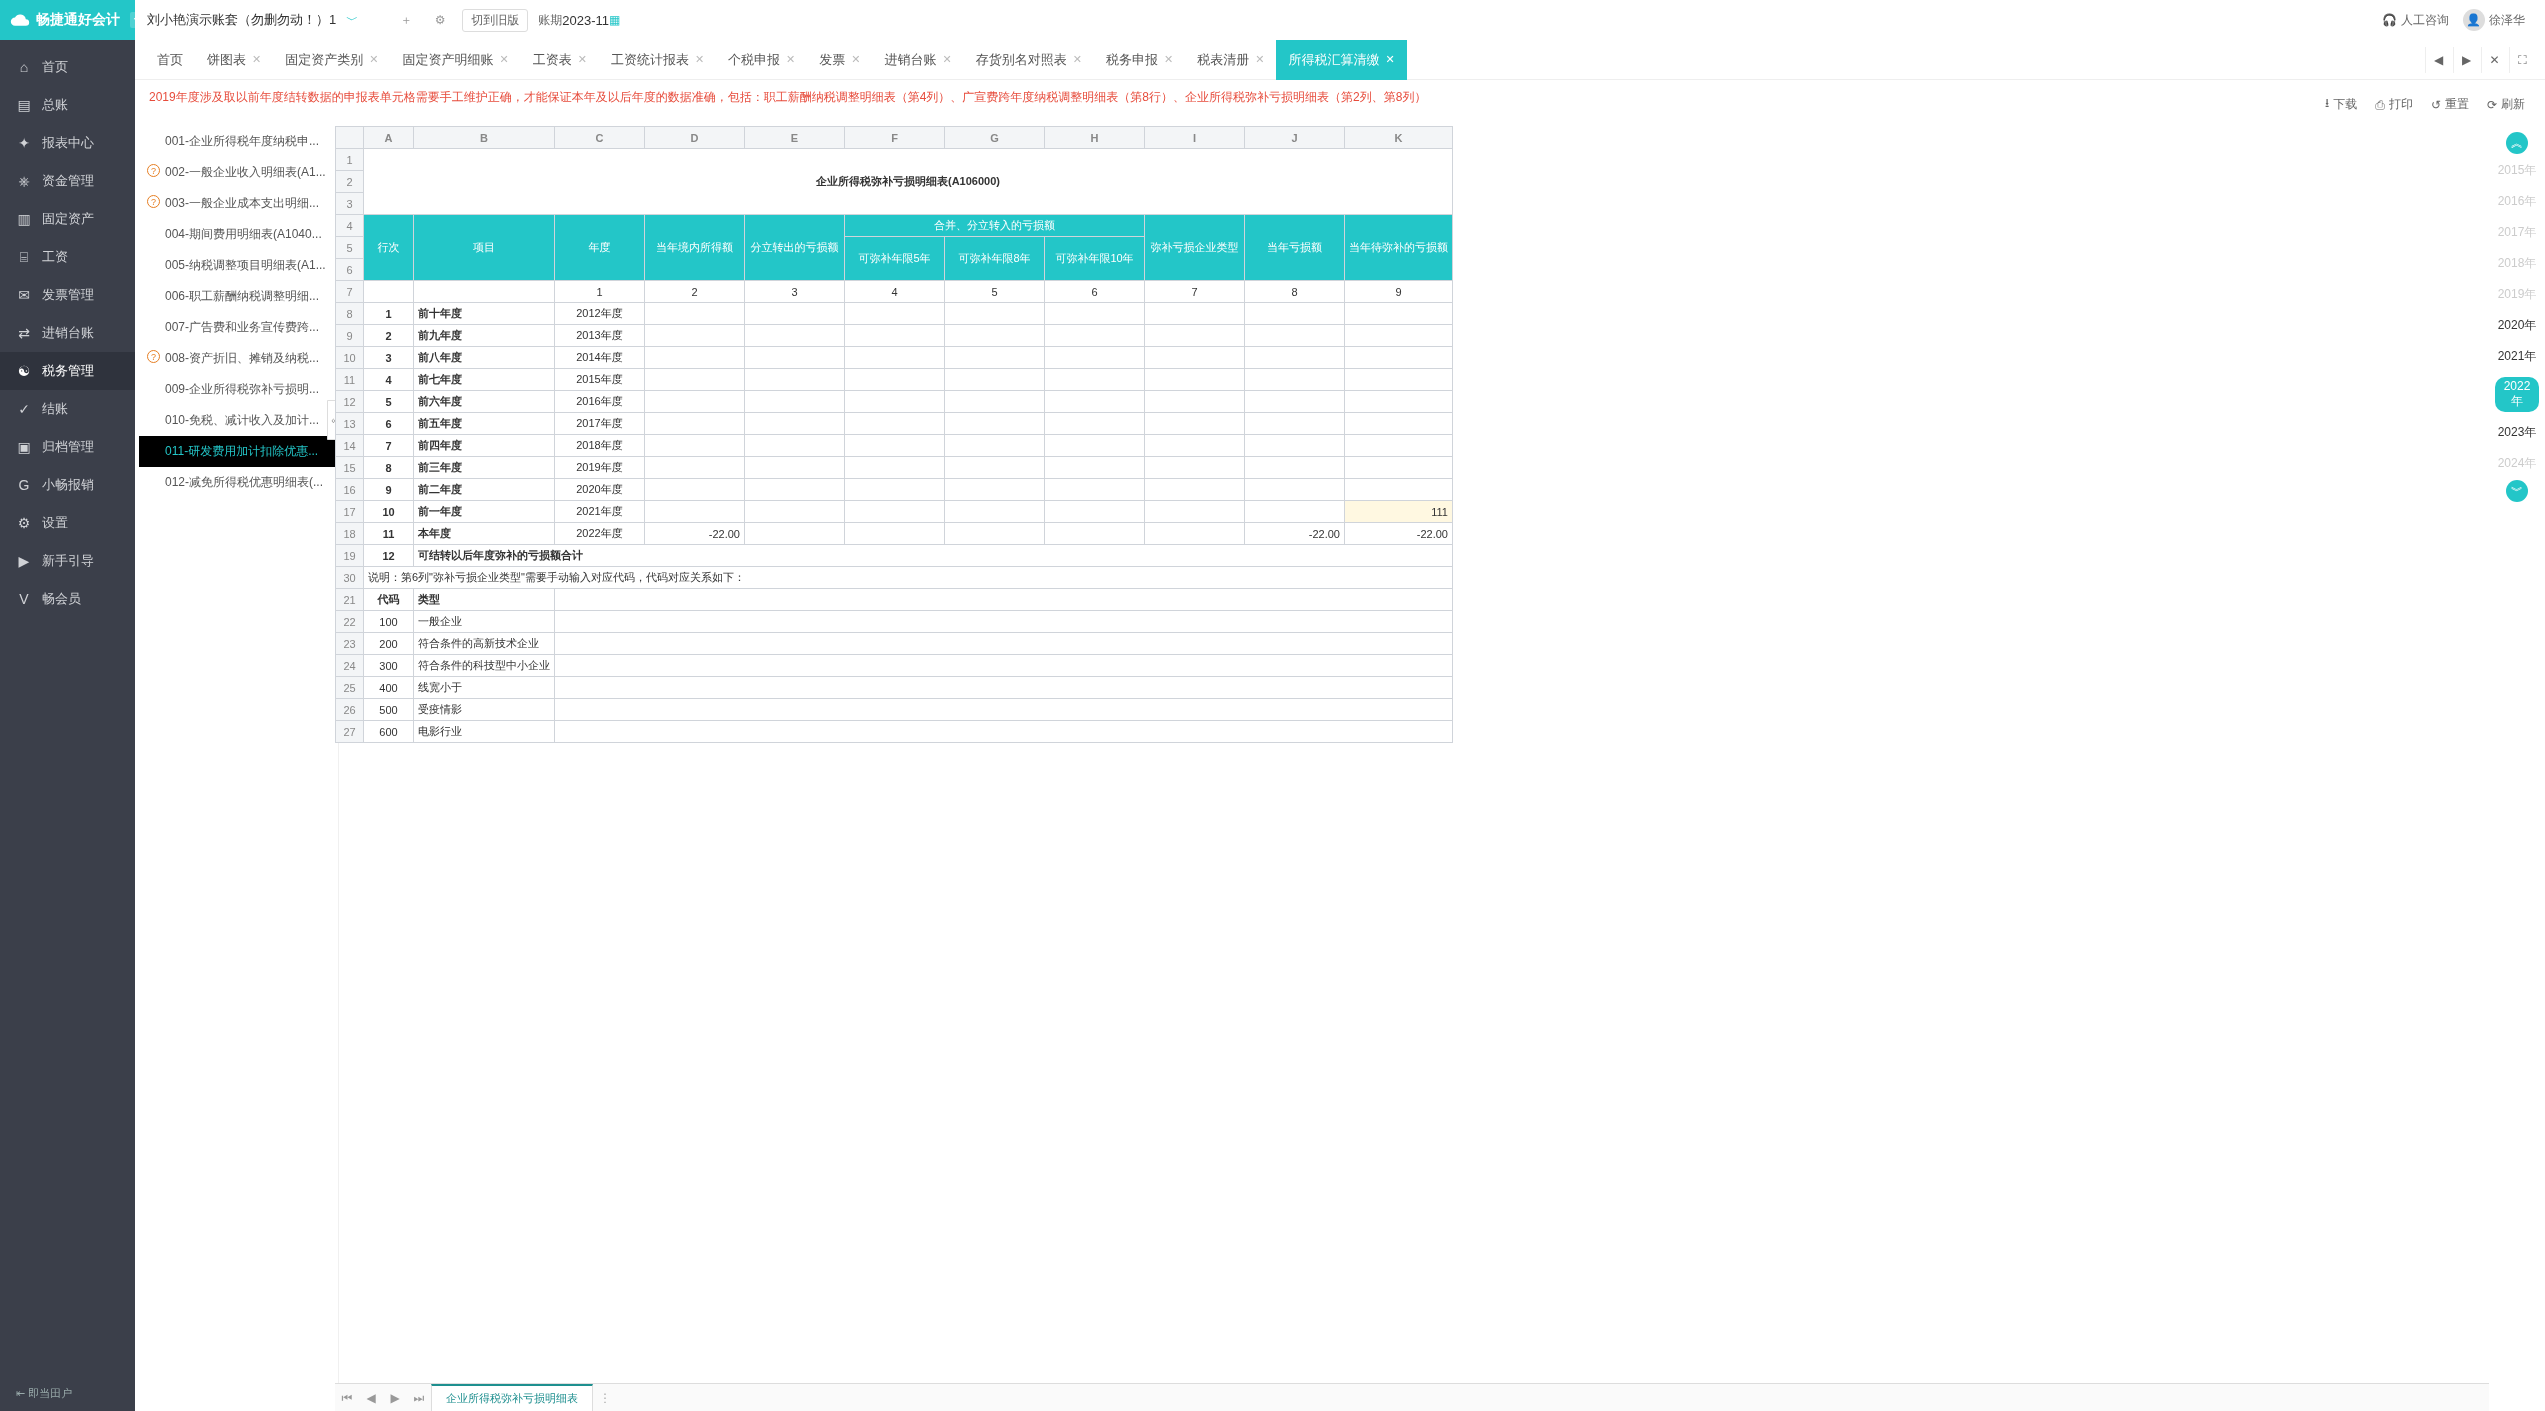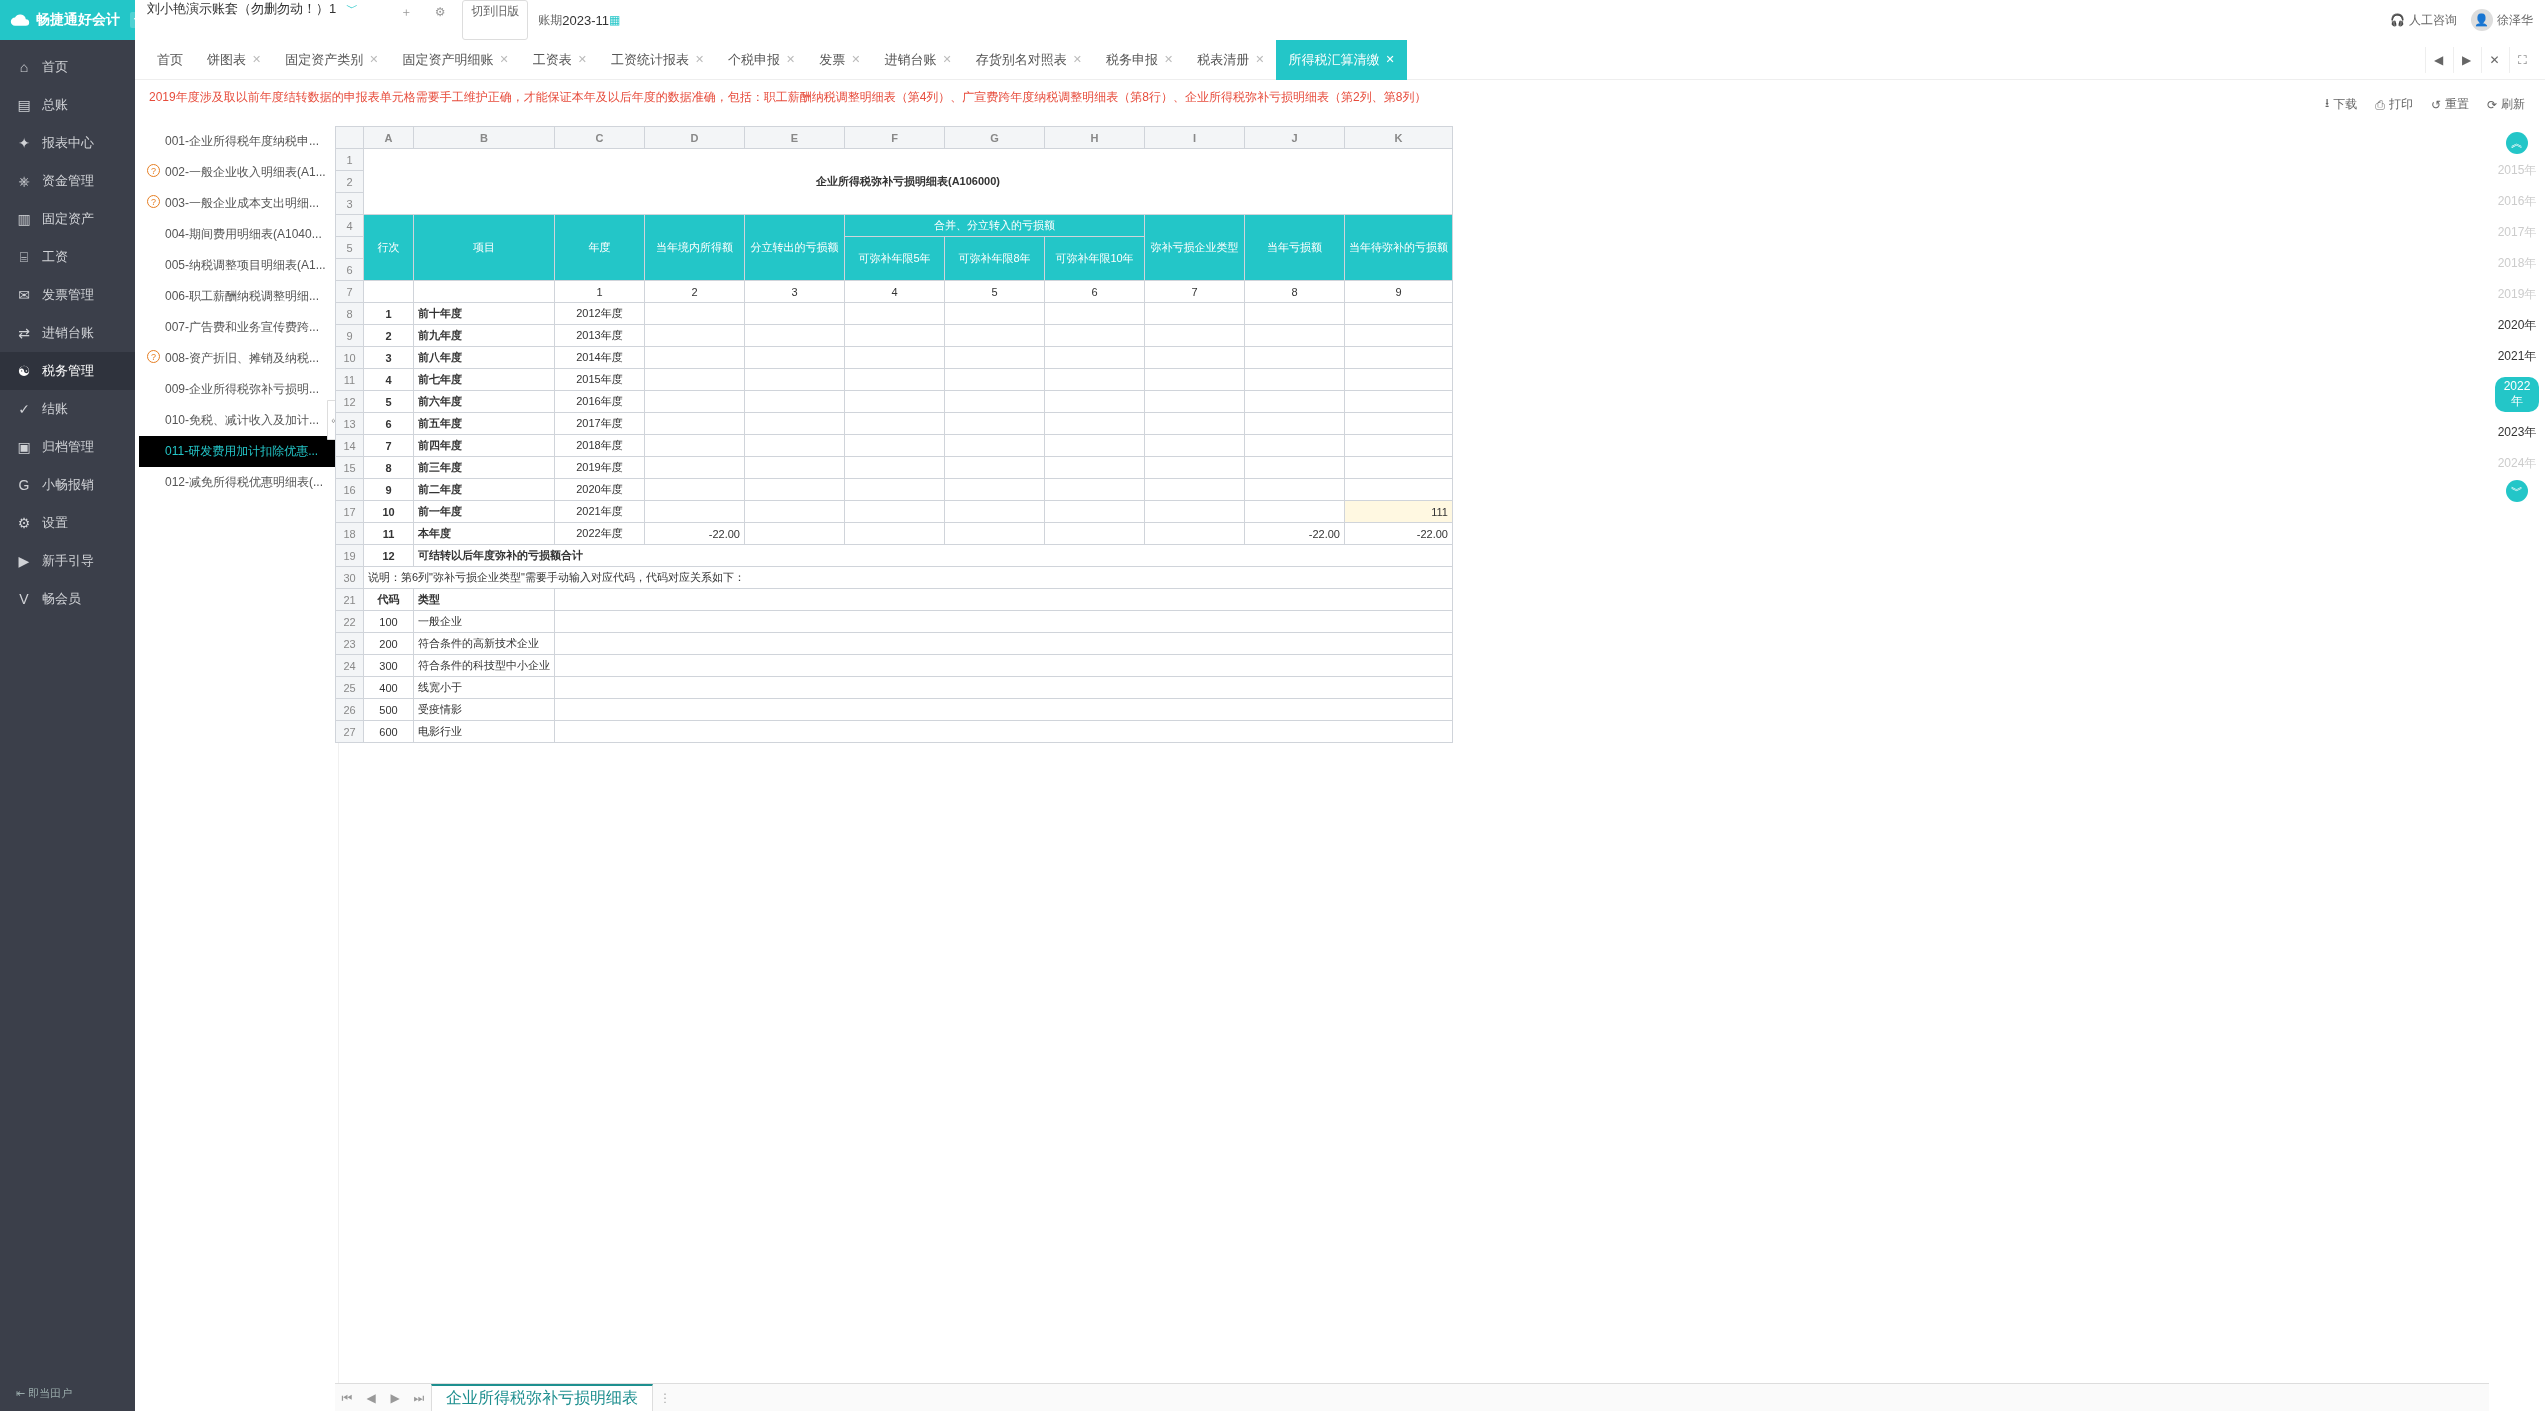--- a/index.html
+++ b/index.html
@@ -1,21 +1,21 @@
 <!DOCTYPE html>
 <html><head>
 <meta charset="utf-8">
 <style>
 * { margin:0; padding:0; box-sizing:border-box; }
 body { font-family: "Microsoft YaHei", Arial, sans-serif; font-size:12px; color:#333; background:#fff; overflow:hidden; width:1467px; height:815px; }
 .topbar { height:40px; background:#23c6c8; display:flex; align-items:center; color:#fff; padding:0 10px; }
 .logo { display:flex; align-items:center; gap:6px; font-size:14px; font-weight:bold; }
 .logo-sub { font-size:10px; background:rgba(255,255,255,0.2); padding:1px 4px; border-radius:2px; margin-left:4px;}
 .acct-name { color:#333; background:#fff; padding:0; font-size:13px; }
-.top-white { background:#fff; position:absolute; left:135px; right:0; top:0; height:40px; display:flex; padding:0 12px; gap:10px; }
+.top-white { background:#fff; position:absolute; left:135px; right:8px; top:0; height:40px; display:flex; align-items:center; padding:0 12px; gap:10px; }
 .dd { color:#666; cursor:pointer; }
 .icon-btn { width:24px; height:24px; display:flex; align-items:center; justify-content:center; color:#999; cursor:pointer; border-radius:3px; }
 .old-btn { border:1px solid #ddd; padding:2px 8px; border-radius:3px; color:#666; cursor:pointer; font-size:12px;}
 .period { display:flex; align-items:center; gap:0; color:#666; }
 .period-val { color:#333; font-size:13px;}
 .top-right { margin-left:auto; display:flex; align-items:center; gap:14px; color:#666; }
 .top-right .link{display:flex;align-items:center;gap:4px;cursor:pointer;}
 .avatar{width:22px;height:22px;border-radius:50%;background:#ddd;display:flex;align-items:center;justify-content:center;color:#999;}
 
 .layout { display:flex; position:absolute; top:40px; bottom:0; left:0; right:0; }
@@ -52,21 +52,21 @@
 .grid .colhead{background:#f3f5f7;color:#888;}
 .title-cell{font-size:15px;font-weight:bold;height:44px !important;}
 .hdr{background:#23c6c8 !important;color:#fff !important;font-size:12px;}
 .hdr-sub{background:#23c6c8 !important;color:#fff !important;font-size:11px;}
 .bold{font-weight:bold;}
 .left{text-align:left !important;padding-left:6px;}
 .right{text-align:right !important;padding-right:6px;}
 .hl{background:#fff8e1;}
 .sheet-tabs{position:absolute;left:200px;right:56px;bottom:0;height:28px;border-top:1px solid #ddd;display:flex;align-items:center;background:#fafafa;}
 .sheet-tabs .nav{width:24px;text-align:center;color:#999;cursor:pointer;}
-.sheet-tabs .stab{padding:0 14px;height:28px;display:flex;align-items:center;border-right:1px solid #ddd;border-left:1px solid #ddd;background:#fff;font-size:16px;color:#1e8f8f;border-top:2px solid #1e8f8f;cursor:pointer;}
+.sheet-tabs .stab{padding:0 14px;height:28px;display:flex;align-items:center;border-right:1px solid #ddd;border-left:1px solid #ddd;background:#fff;font-size:11px;color:#1e8f8f;border-top:2px solid #1e8f8f;cursor:pointer;}
 .sheet-tabs .dots{margin-left:6px;color:#aaa;}
 
 .year-rail{position:absolute;right:0;top:46px;width:56px;bottom:0;display:flex;flex-direction:column;align-items:center;padding-top:6px;gap:2px;}
 .year-rail .circ{width:22px;height:22px;border-radius:50%;background:#23c6c8;color:#fff;display:flex;align-items:center;justify-content:center;font-size:12px;cursor:pointer;}
 .year-rail .yr{font-size:12px;color:#666;padding:6px 0;cursor:pointer;width:100%;text-align:center;}
 .year-rail .yr.dis{color:#ccc;}
 .year-rail .yr.black{color:#333;}
 .year-rail .yr.act{background:#23c6c8;color:#fff;border-radius:10px;margin:4px 6px;width:auto;padding:2px 6px;}
 svg{display:block;}
 </style>

